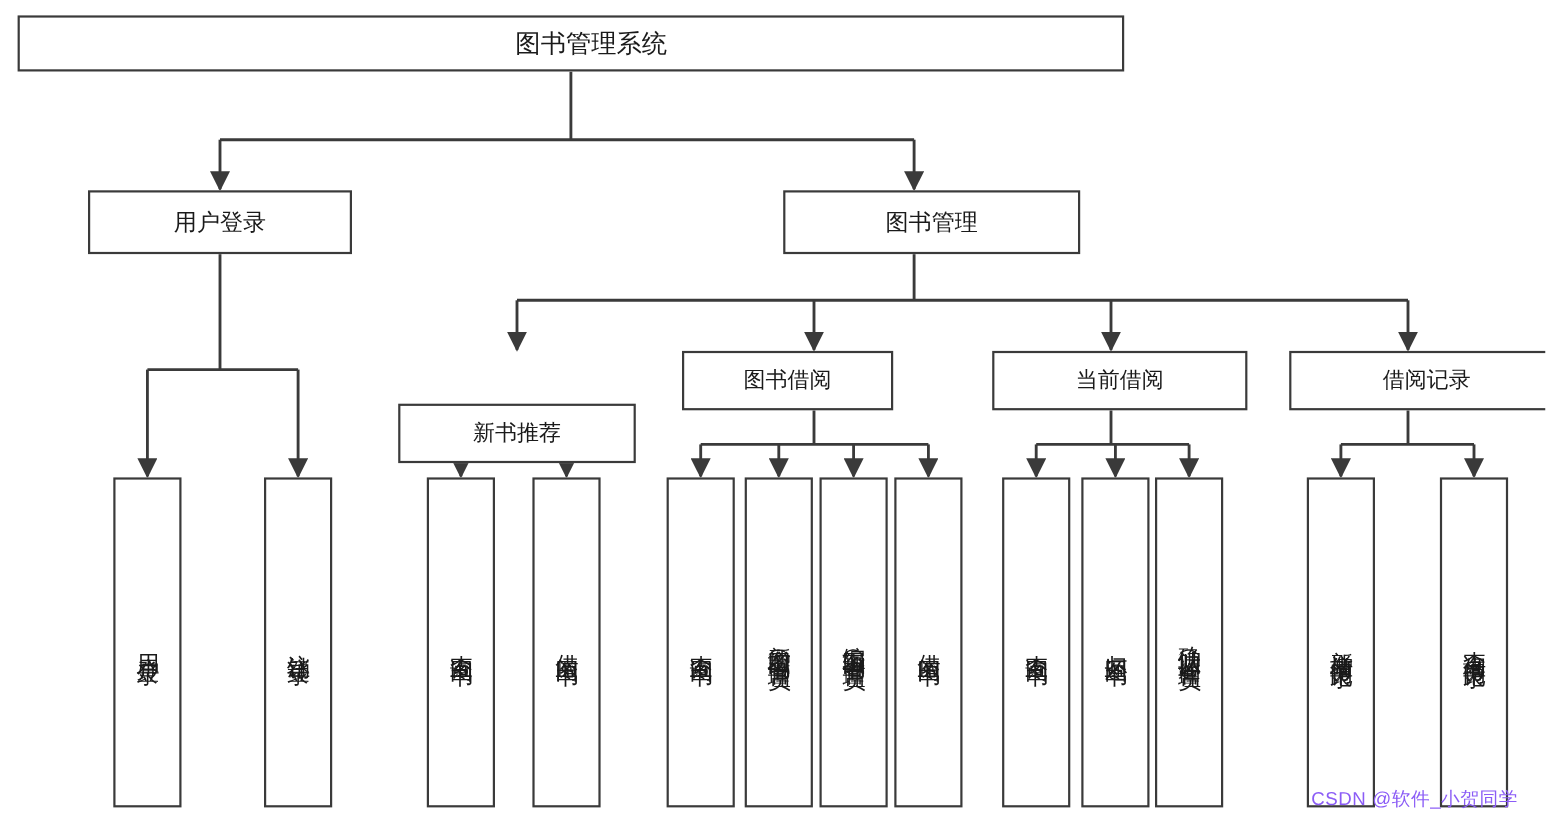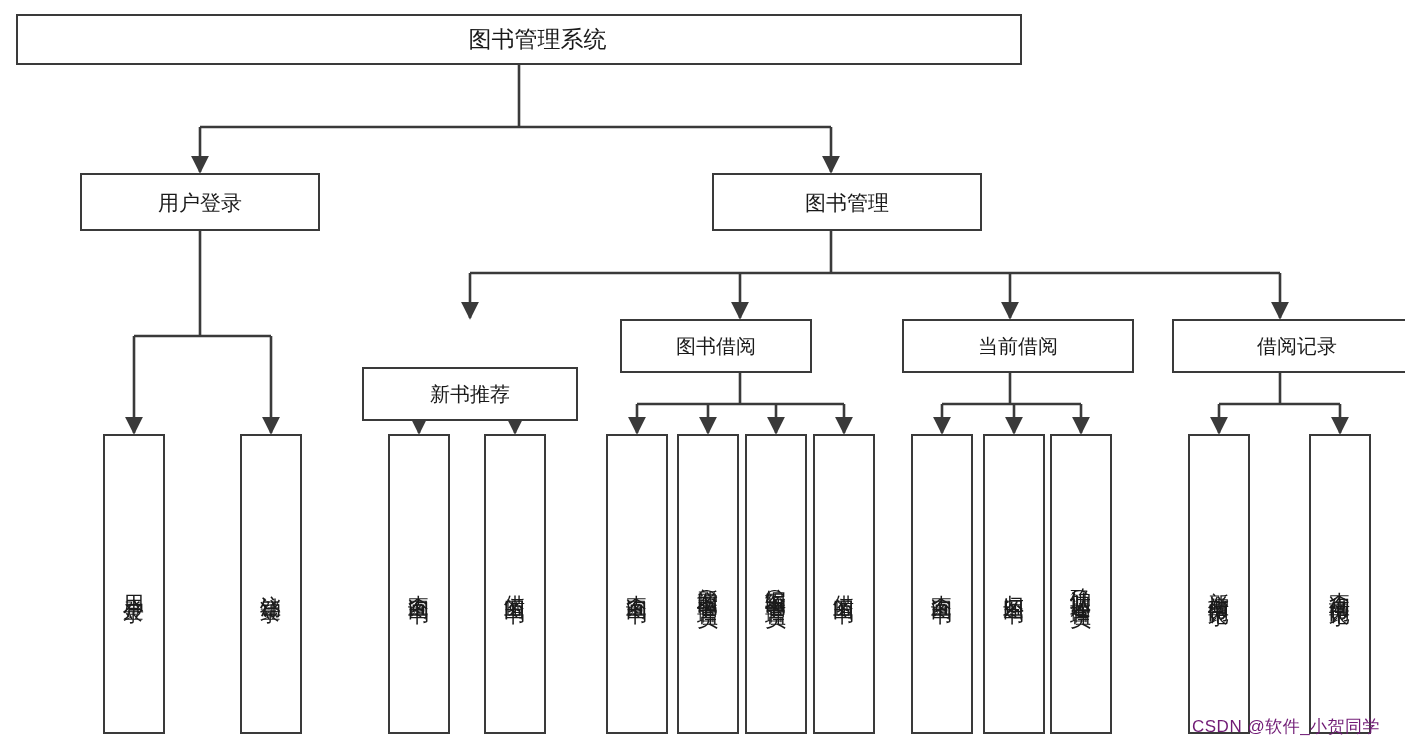--- a/index.html
+++ b/index.html
@@ -174,15 +174,15 @@
         <span class="vlabel">确认归还（管理员）</span>
       </div>
       <div class="node leaf" style="left: 1188px; top: 434px; width: 62px; height: 300px;">
         <span class="vlabel">新增借阅记录</span>
       </div>
       <div class="node leaf" style="left: 1309px; top: 434px; width: 62px; height: 300px;">
         <span class="vlabel">查询借阅记录</span>
       </div>
     </div>
 
-  <div class="watermark" style="left: 1192px; top: 715px; color: #701a75;">CSDN @软件_小贺同学</div>
+  <div class="watermark" style="left: 1192px; top: 715px; color: #8b5cf6;">CSDN @软件_小贺同学</div>
 
 </div>
 
 </body></html>

